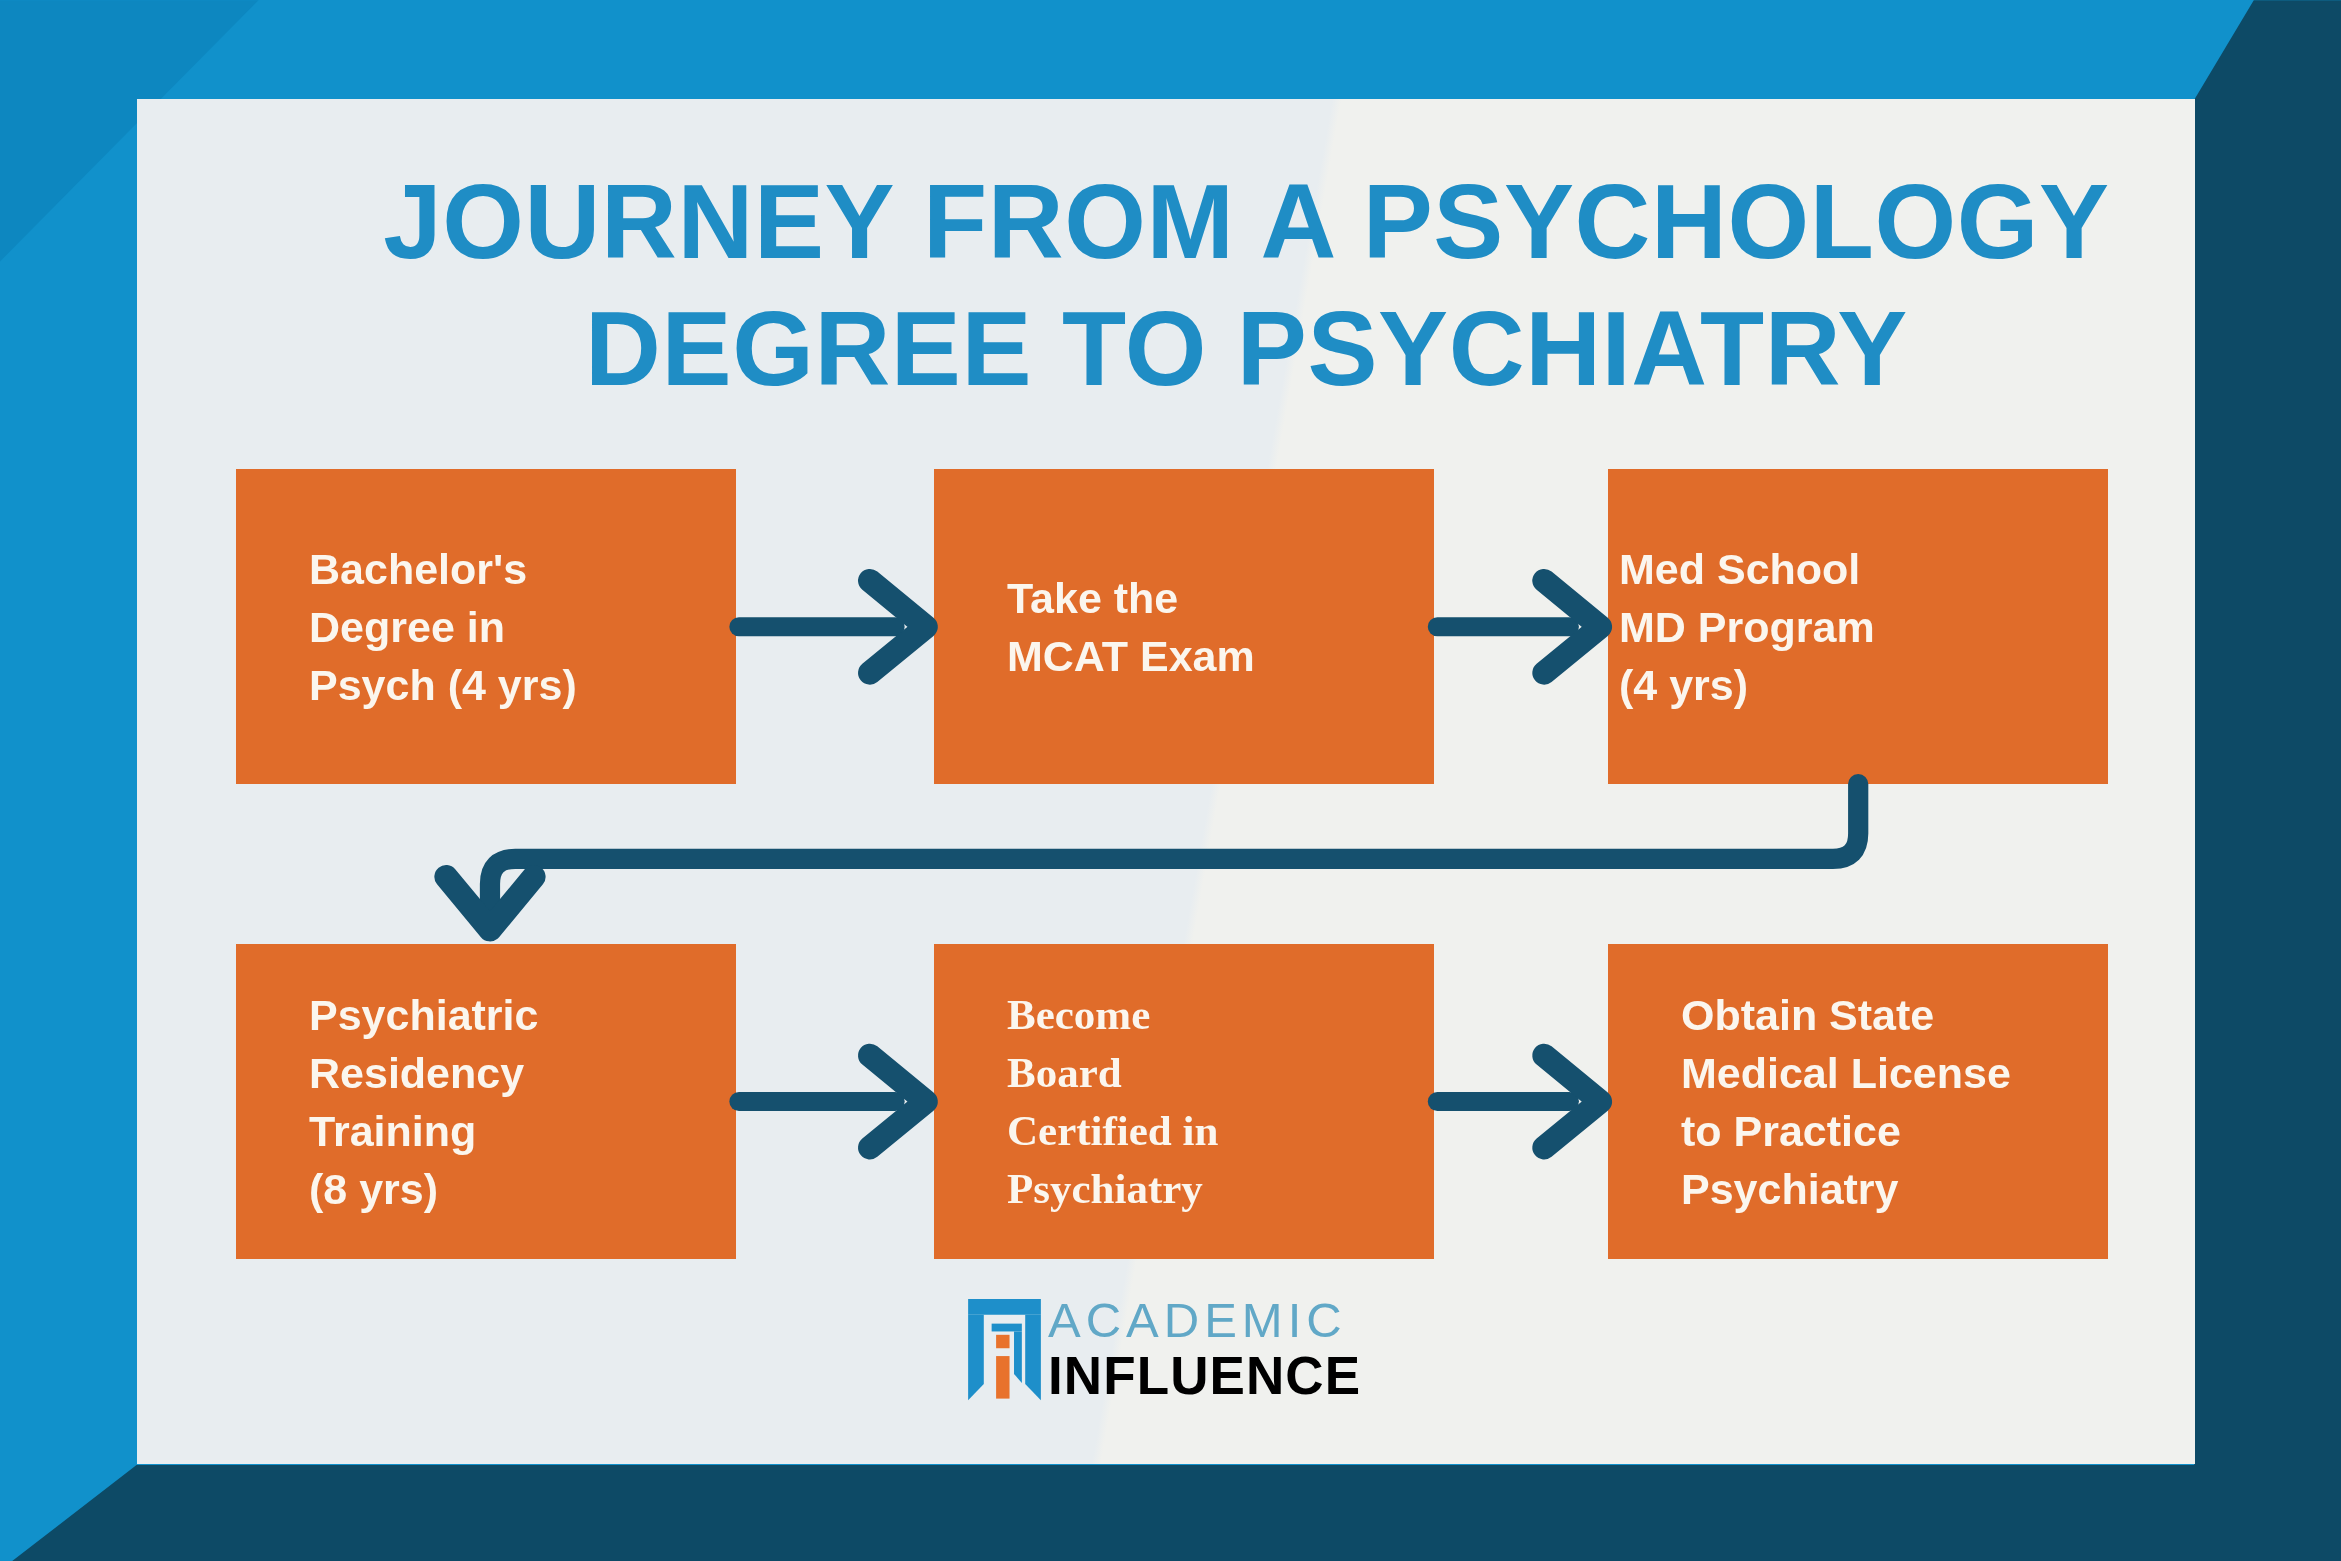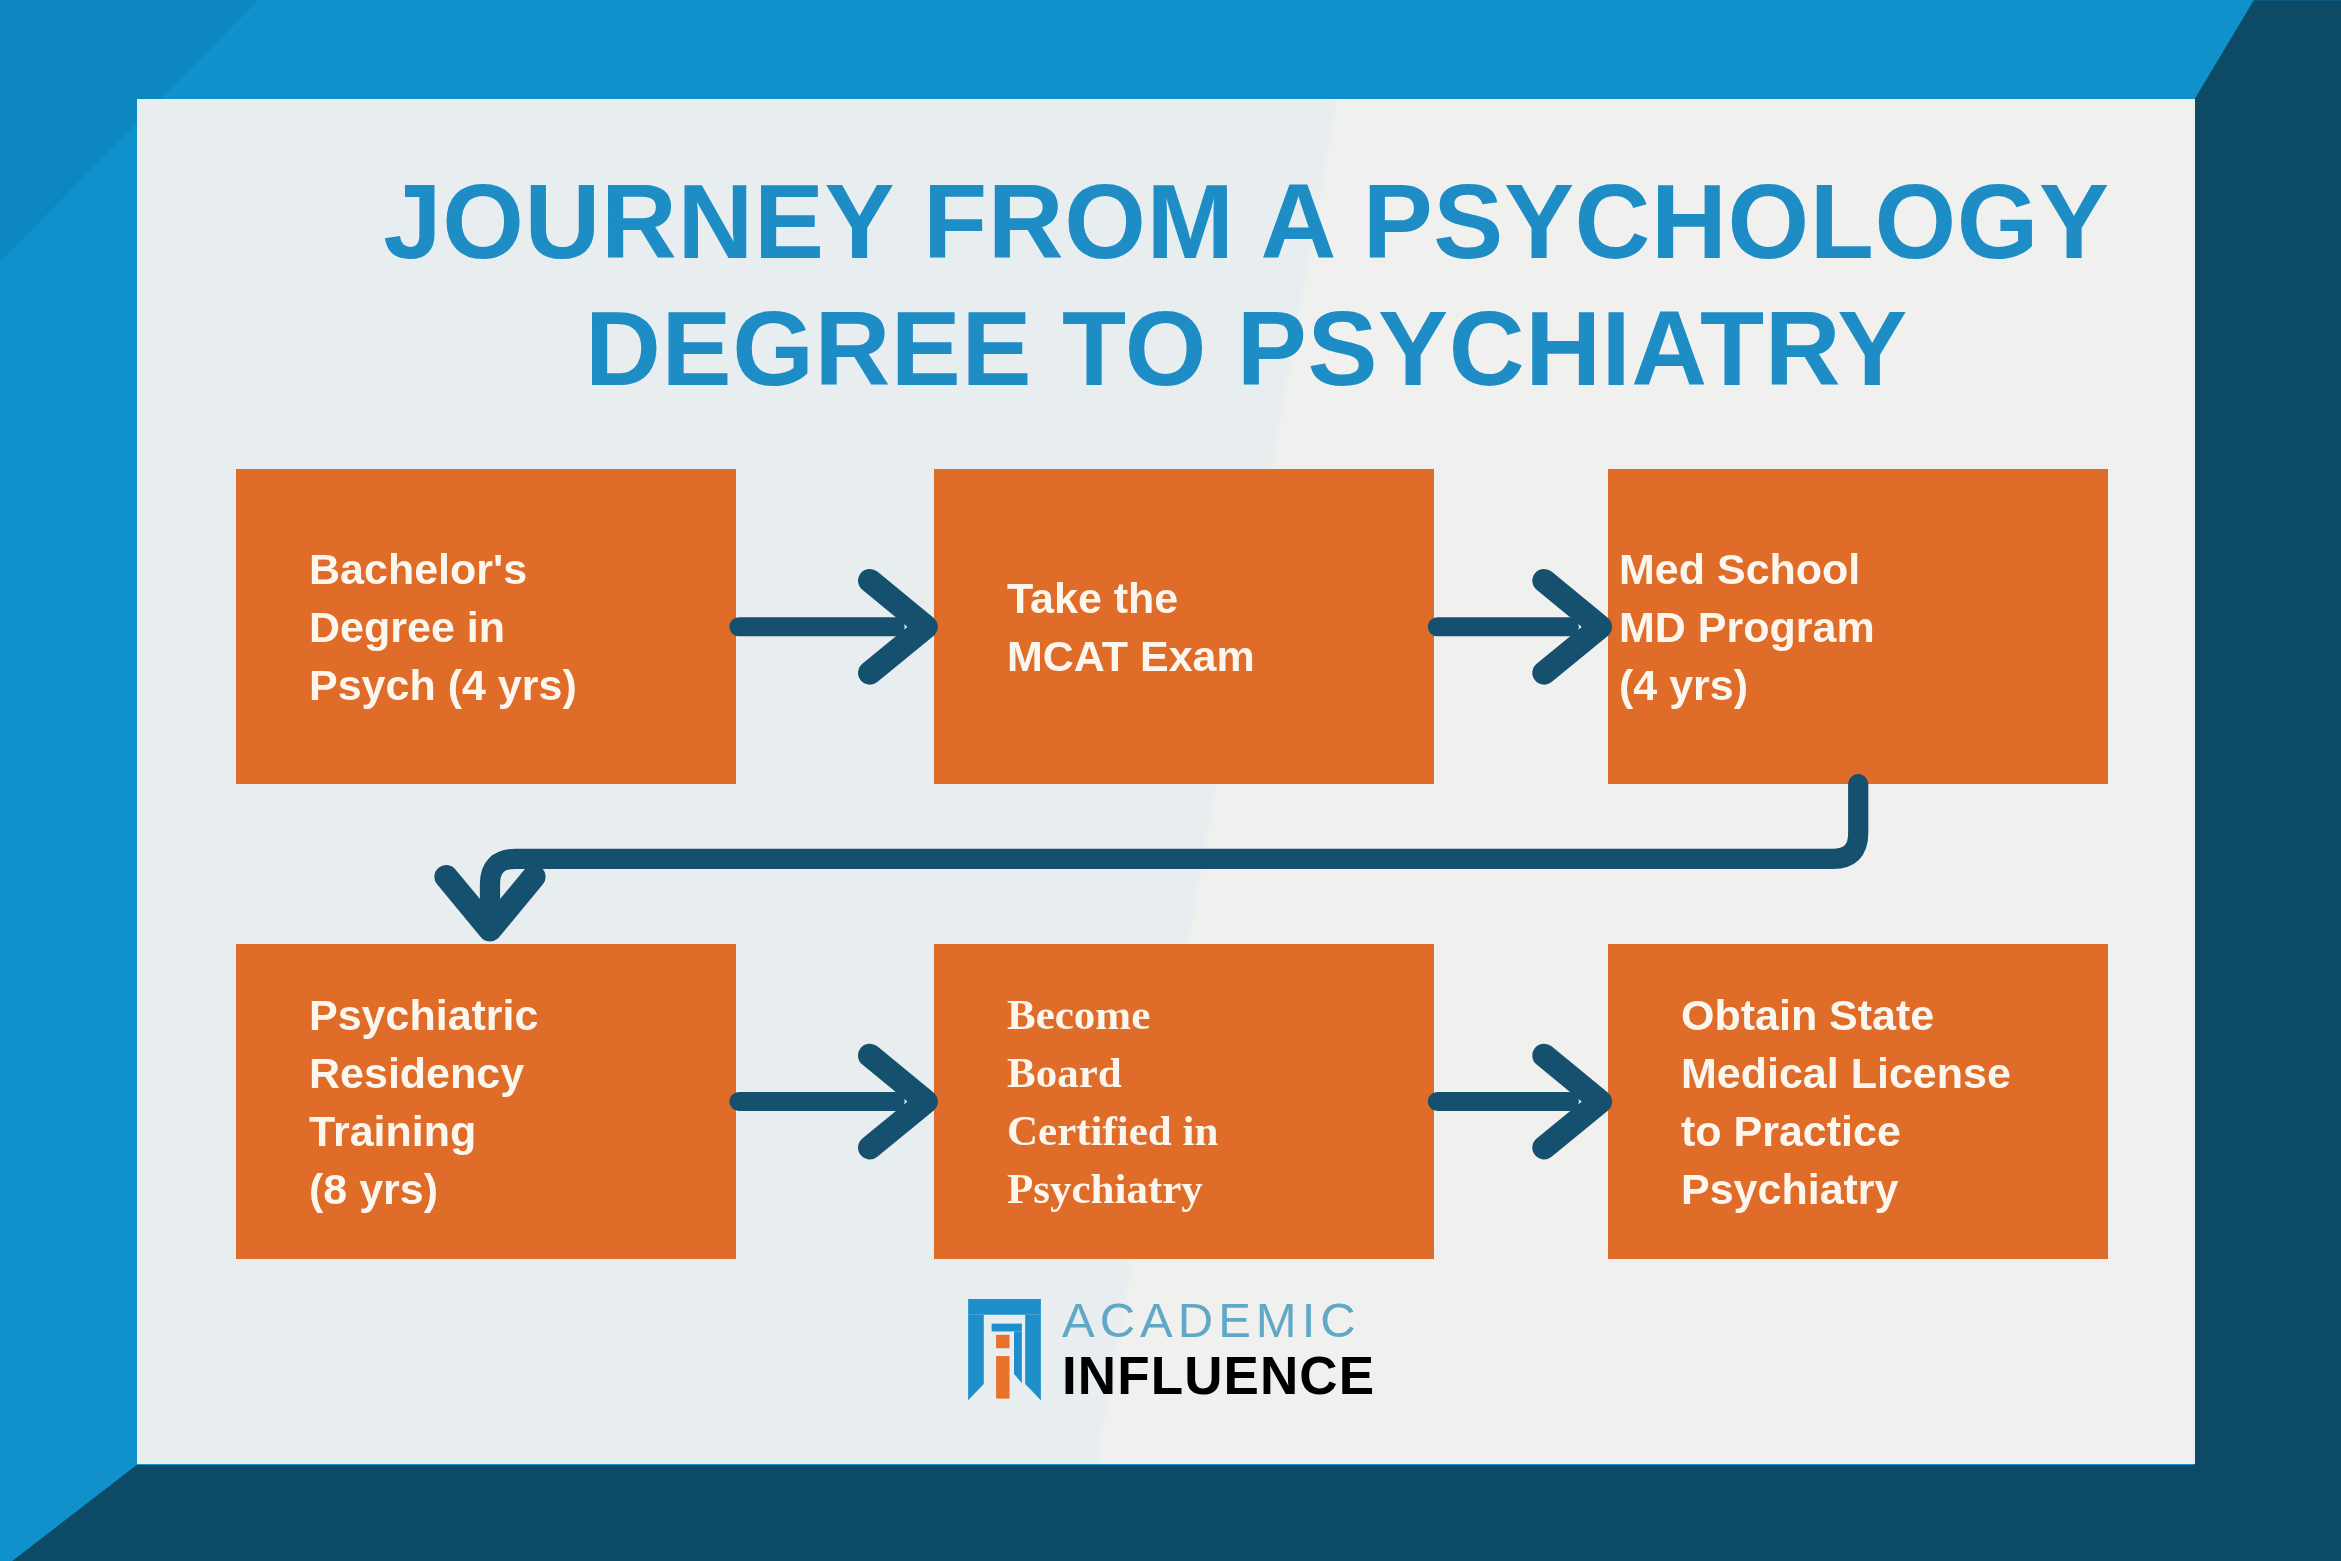--- a/index.html
+++ b/index.html
@@ -31,21 +31,21 @@
   .pos-b1{left:236px;top:469px;}
   .pos-b2{left:934px;top:469px;}
   .pos-b3{left:1608px;top:469px;padding-left:11px;}
   .pos-b4{left:236px;top:944px;}
   .pos-b5{left:934px;top:944px;font-family:Liberation Serif, serif;}
   .pos-b6{left:1608px;top:944px;}
   #arrow-svg{position:absolute;left:0;top:0;pointer-events:none;}
   .arrow-stroke{stroke:#15506e;fill:none;stroke-linecap:round;stroke-linejoin:round;}
   .logo{position:absolute;left:968px;top:1292px;display:flex;}
   .logo-mark{width:73px;height:108px;margin-top:7.3px;}
-  .logo-text{margin-left:21px;}
+  .logo-text{margin-left:7px;}
   .logo-line1{
     font-size:49px;line-height:56px;font-weight:400;
     letter-spacing:5px;color:#61a8c7;
   }
   .logo-line2{
     font-size:53px;line-height:55px;font-weight:800;
     letter-spacing:1.1px;color:#000000;
   }
 </style>
 </head>

